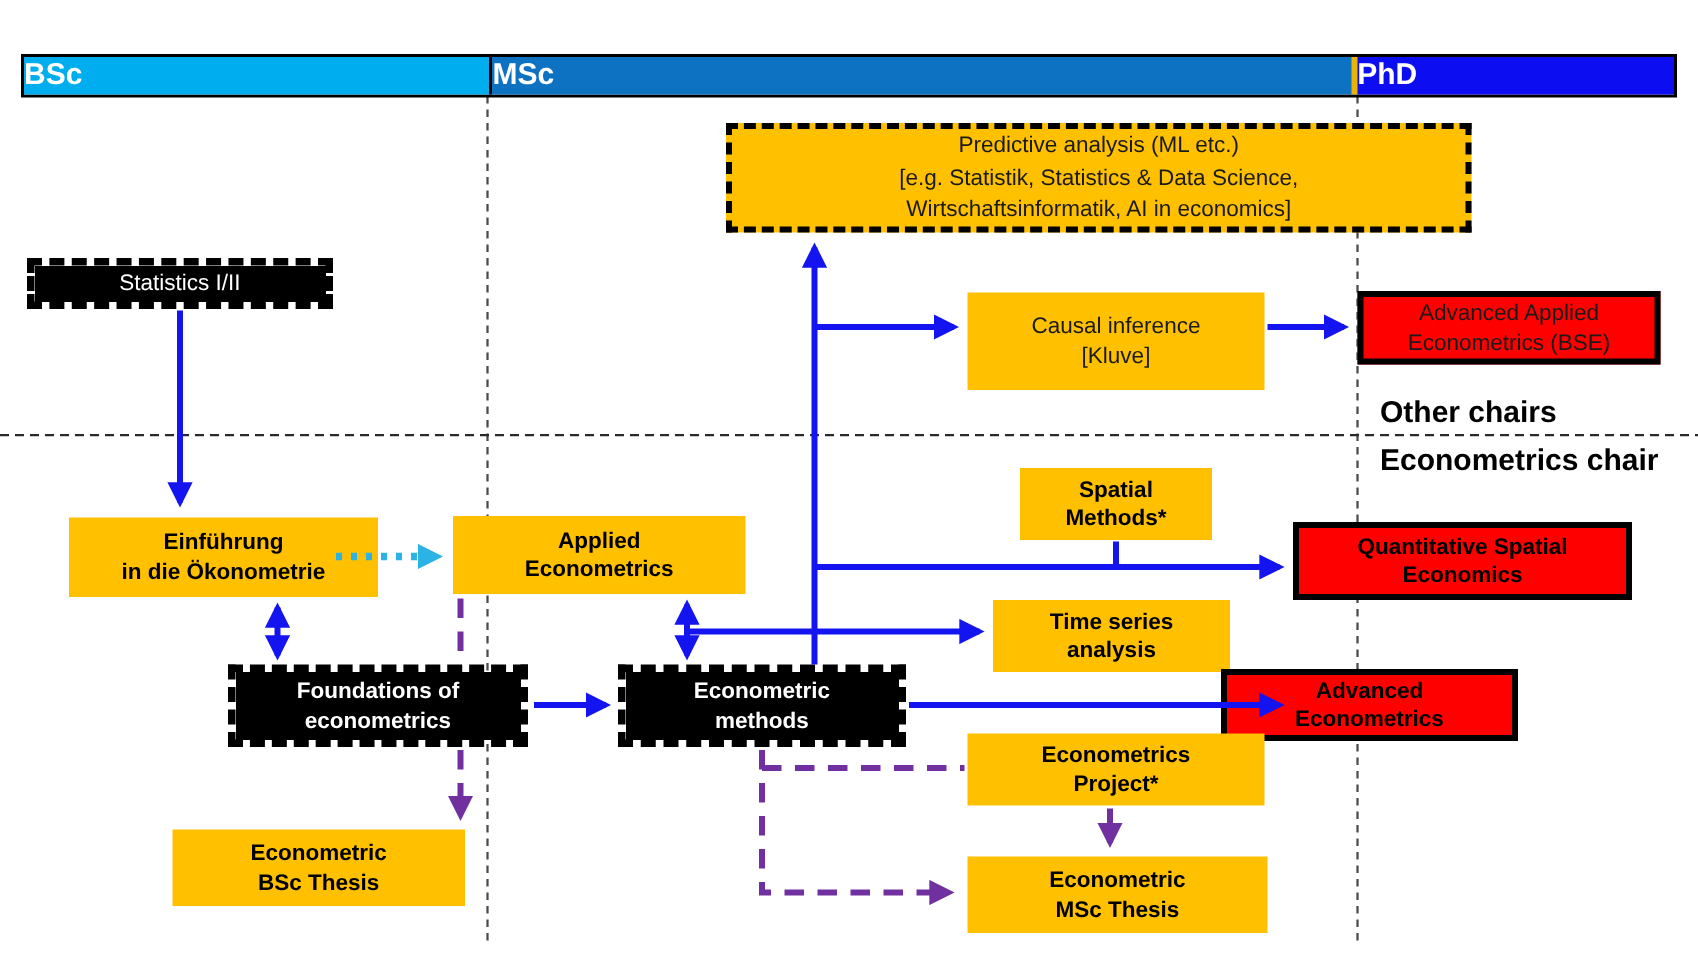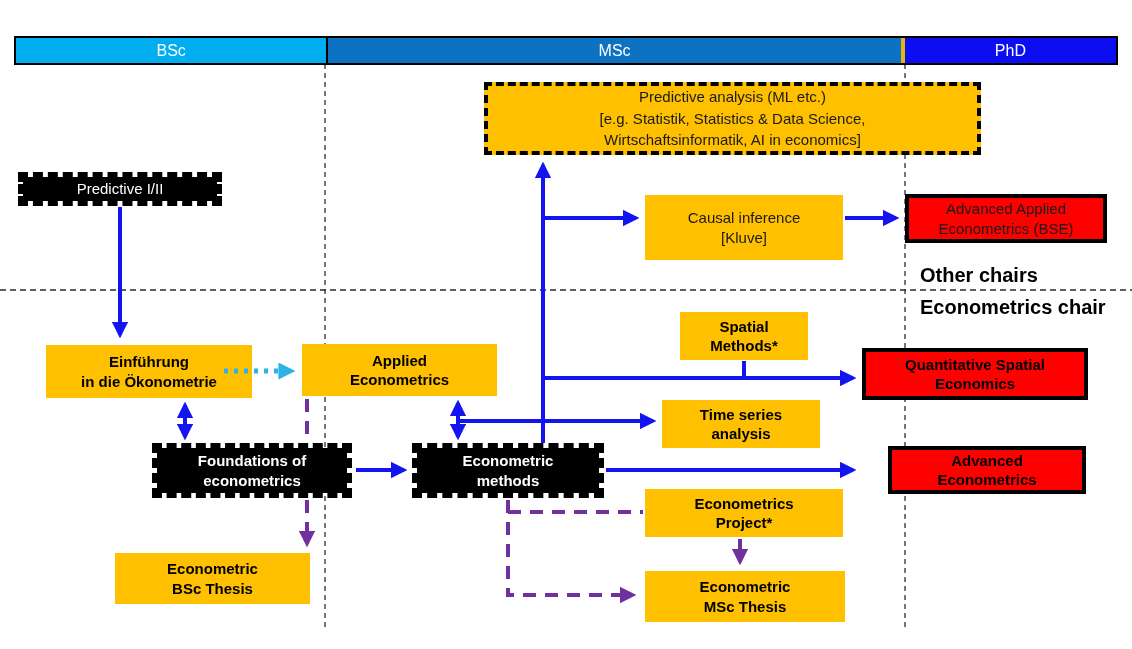--- a/index.html
+++ b/index.html
@@ -8,22 +8,22 @@
     font-family:"Liberation Sans","DejaVu Sans",sans-serif;
   }
   svg.layer{position:absolute;left:0;top:0;width:1132px;height:649px;pointer-events:none;}
   #guides{z-index:1;}
   #arrows{z-index:3;}
   
   .edu-bar{
     position:absolute;left:14px;top:36px;width:1104px;height:29px;z-index:2;
     display:flex;border:2px solid #000;box-sizing:border-box;
   }
-  .edu-seg{display:flex;align-items:center;justify-content:center;
-    color:#fff;font-weight:normal;font-size:16px;height:100%;box-sizing:border-box;}
+  .edu-seg{display:flex;align-items:center;
+    color:#fff;font-weight:bold;font-size:20px;height:100%;box-sizing:border-box;}
   .seg-bsc{width:28.4%;background:#00AEEF;border-right:2px solid #000;}
   .seg-msc{width:52.4%;background:#0E72C2;border-right:4px solid #eab308;}
   .seg-phd{width:19.2%;background:#0D0DF2;}
   
   .box{
     position:absolute;z-index:2;display:flex;align-items:center;justify-content:center;
     text-align:center;font-size:15px;line-height:1.3;color:#1a1a1a;
     white-space:pre-line;box-sizing:border-box;padding:2px 4px;
   }
   .orange{background:#FFC000;}
@@ -54,21 +54,21 @@
         <span>MSc</span>
       </div>
     <div class="edu-seg seg-phd">
         <span>PhD</span>
       </div>
   </div>
 
   <div class="chair-label" style="left:920px;top:264px;">Other chairs</div>
   <div class="chair-label" style="left:920px;top:296px;">Econometrics chair</div>
 
-  <div class="box blackbox" style="left:18px;top:172px;width:204px;height:34px;">Predictive I/II</div>
+  <div class="box blackbox" style="left:18px;top:172px;width:204px;height:34px;">Statistics I/II</div>
 
   <div class="box dashed-orange" style="left:484px;top:82px;width:497px;height:73px;">Predictive analysis (ML etc.)
 [e.g. Statistik, Statistics &amp; Data Science,
 Wirtschaftsinformatik, AI in economics]</div>
 
   <div class="box orange" style="left:645px;top:195px;width:198px;height:65px;">Causal inference
 [Kluve]</div>
 
   <div class="box red" style="left:905px;top:194px;width:202px;height:49px;">Advanced Applied
 Econometrics (BSE)</div>
@@ -87,21 +87,21 @@
 
   <div class="box orange bold" style="left:662px;top:400px;width:158px;height:48px;">Time series
 analysis</div>
 
   <div class="box blackbox boldwhite" style="left:152px;top:443px;width:200px;height:55px;">Foundations of
 econometrics</div>
 
   <div class="box blackbox boldwhite" style="left:412px;top:443px;width:192px;height:55px;">Econometric
 methods</div>
 
-  <div class="box red bold" style="left:888px;top:446px;width:198px;height:48px;">Advanced
+  <div class="box red bold" style="left:814px;top:446px;width:198px;height:48px;">Advanced
 Econometrics</div>
 
   <div class="box orange bold" style="left:645px;top:489px;width:198px;height:48px;">Econometrics
 Project*</div>
 
   <div class="box orange bold" style="left:115px;top:553px;width:195px;height:51px;">Econometric
 BSc Thesis</div>
 
   <div class="box orange bold" style="left:645px;top:571px;width:200px;height:51px;">Econometric
 MSc Thesis</div>

